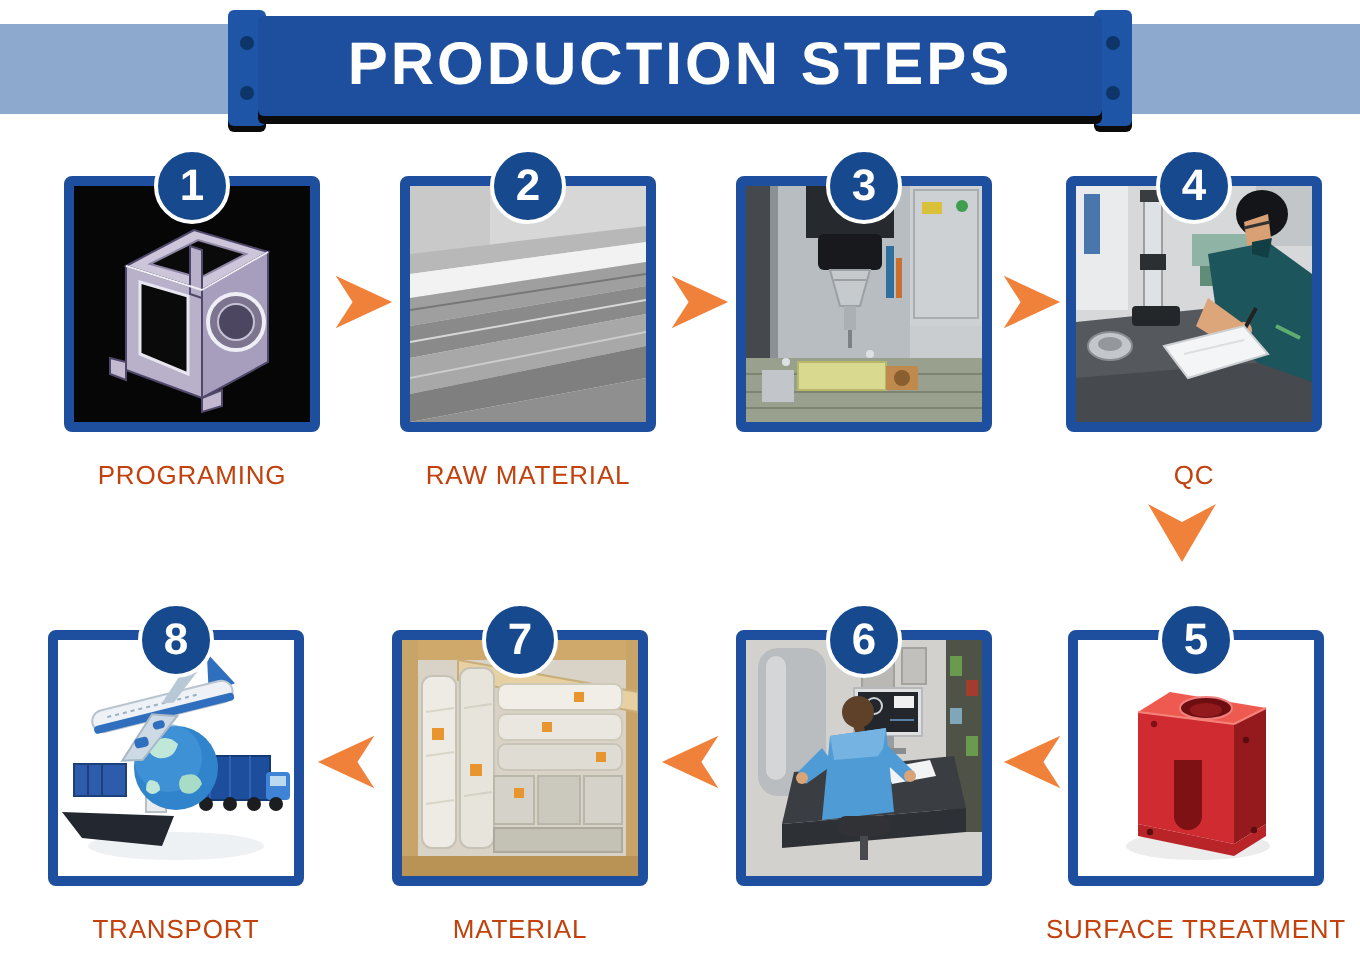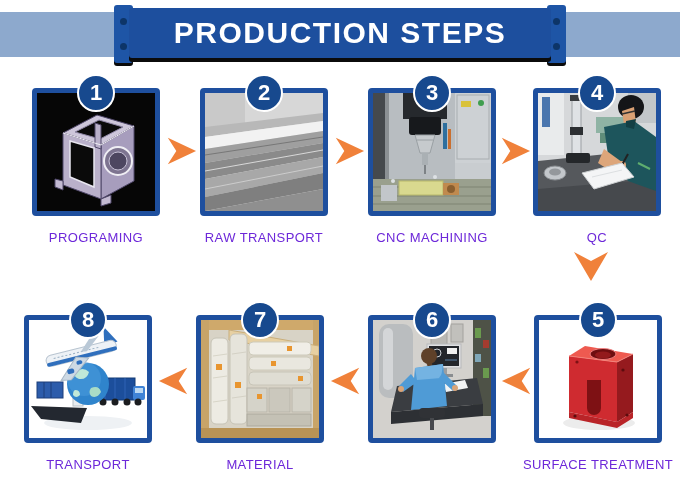--- a/index.html
+++ b/index.html
@@ -19,21 +19,21 @@
 
   
   .step{position:absolute;width:128px;}
   .box{position:relative;width:128px;height:128px;border:5px solid #1e4f9e;border-radius:4px;
        box-sizing:border-box;background:#fff;}
   .box svg.photo{display:block;width:118px;height:118px;}
   .badge{position:absolute;top:-19px;left:50%;transform:translateX(-50%);width:38px;height:38px;
          box-sizing:border-box;border-radius:50%;background:#17498e;border:2px solid #ffffff;
          color:#fff;font-weight:bold;font-size:22px;display:flex;align-items:center;justify-content:center;z-index:2;}
   .step-label{position:absolute;top:142px;left:50%;transform:translateX(-50%);width:190px;text-align:center;
-              font-size:13px;color:#6d28d9;letter-spacing:0.4px;white-space:nowrap;}
+              font-size:13px;color:#c2410c;letter-spacing:0.4px;white-space:nowrap;}
 
   
   .arrow{position:absolute;}
   .arrow polygon{fill:#f0813a;}
 </style>
 </head>
 <body>
 
 <div class="canvas">
 
@@ -92,21 +92,21 @@
         <polygon points="0,56 118,38 118,50 0,70" fill="#9f9f9f"></polygon>
         <polygon points="0,70 118,50 118,64 0,86" fill="#8a8a8a"></polygon>
         <polygon points="0,86 118,64 118,80 0,104" fill="#a8a8a8"></polygon>
         <polygon points="0,104 118,80 118,96 0,118" fill="#7f7f7f"></polygon>
         <polygon points="0,118 118,96 118,118" fill="#8f8f8f"></polygon>
         <line x1="0" y1="78" x2="118" y2="57" stroke="#d8d8d8"></line>
         <line x1="0" y1="96" x2="118" y2="73" stroke="#cccccc"></line>
         <line x1="0" y1="62" x2="118" y2="44" stroke="#777777"></line>
       </svg>
     </div>
-    <div class="step-label">RAW TRANSPORT</div>
+    <div class="step-label">RAW MATERIAL</div>
   </div>
 
   <svg class="arrow" style="left:333px;top:136px" width="32" height="30" viewBox="0 0 34 30">
     <polygon points="3,1 33,15 3,29 12,15"></polygon>
   </svg>
 
   <div class="step" style="left:368px;top:88px">
     <div class="box">
       <div class="badge">
           <span>3</span>
@@ -133,21 +133,20 @@
         <line x1="0" y1="103" x2="118" y2="103" stroke="#7e8472"></line>
         <line x1="0" y1="111" x2="118" y2="111" stroke="#7e8472"></line>
         <rect x="8" y="92" width="16" height="16" fill="#c2c6ca"></rect>
         <rect x="26" y="88" width="44" height="14" fill="#d9d98f" stroke="#b8b86a"></rect>
         <rect x="70" y="90" width="16" height="12" fill="#c08a4e"></rect>
         <circle cx="78" cy="96" r="4" fill="#8a5f2f"></circle>
         <circle cx="20" cy="88" r="2" fill="#dde1e4"></circle>
         <circle cx="62" cy="84" r="2" fill="#dde1e4"></circle>
       </svg>
     </div>
-    <div class="step-label">CNC MACHINING</div>
   </div>
 
   <svg class="arrow" style="left:499px;top:136px" width="32" height="30" viewBox="0 0 34 30">
     <polygon points="3,1 33,15 3,29 12,15"></polygon>
   </svg>
 
   <div class="step" style="left:533px;top:88px">
     <div class="box">
       <div class="badge">
           <span>4</span>

